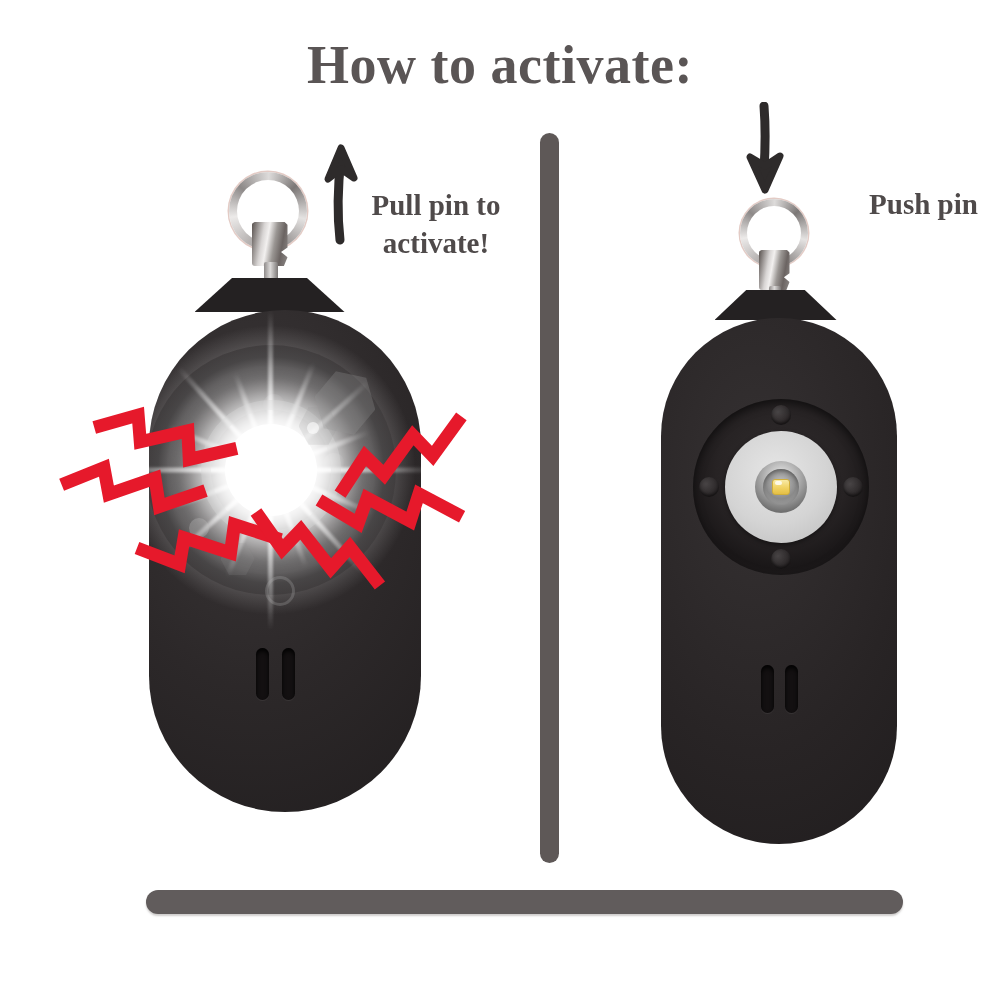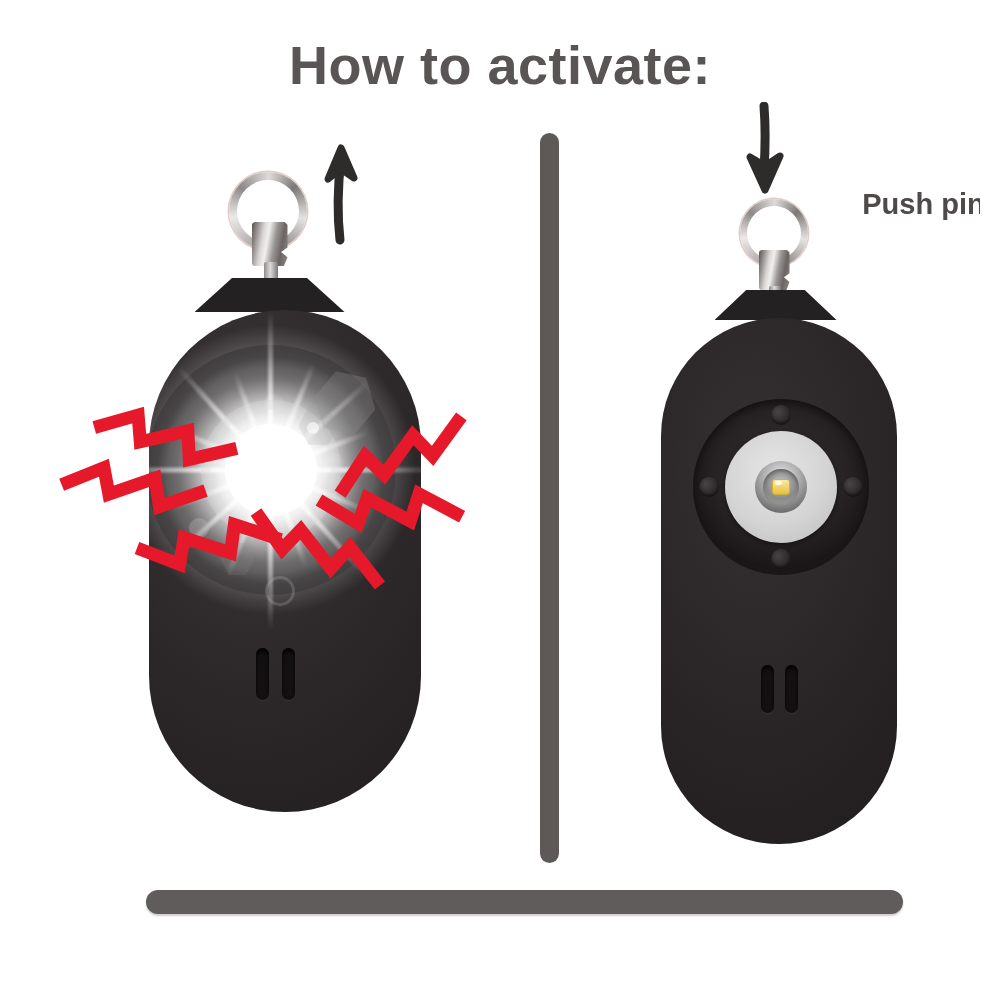--- a/index.html
+++ b/index.html
@@ -1,20 +1,20 @@
 <!DOCTYPE html>
 <html><head>
 <meta charset="utf-8">
 <style>
   * { margin:0; padding:0; box-sizing:border-box; }
   html,body { background:#fff; }
   .canvas {
     position:relative; width:959px; height:1000px; margin:0 auto;
     background:#ffffff; overflow:hidden;
-    font-family:Liberation Sans, sans-serif;
+    font-family:Liberation Serif, serif;
   }
   .title {
     position:absolute; left:0; right:0; top:34px;
     text-align:center; font-size:54px; font-weight:700;
     color:#5a5555; letter-spacing:.5px;
   }
   
   .divider-v {
     position:absolute; left:519px; top:133px; width:19px; height:730px;
     background:#5e5857; border-radius:10px;
@@ -145,20 +145,24 @@
   <div class="divider-v"></div>
   <div class="divider-h"></div>
 
   <section class="panel">
 
     <svg class="arrow-svg" style="left:293px; top:142px;" width="58" height="104" viewBox="0 0 58 104">
       <path d="M26 98 C23 72 24 42 27 16" fill="none" stroke="#2e2b2b" stroke-width="9" stroke-linecap="round"></path>
       <path d="M14 37 L27 6 L40 36 L27 27 Z" fill="#2e2b2b" stroke="#2e2b2b" stroke-width="7" stroke-linejoin="round"></path>
     </svg>
 
+    <div class="caption left">
+      <span>Pull pin to</span>
+      <span>activate!</span>
+    </div>
 
     <div class="keyring big"></div>
     <div class="clasp big"></div>
     <div class="pinstem big"></div>
     <div class="cap big"></div>
 
     <div class="device-body left-body">
       <div class="speaker-disc"></div>
       <div class="screw" style="left:114px; top:84px;"></div>
       <div class="screw" style="left:48px;  top:146px;"></div>

